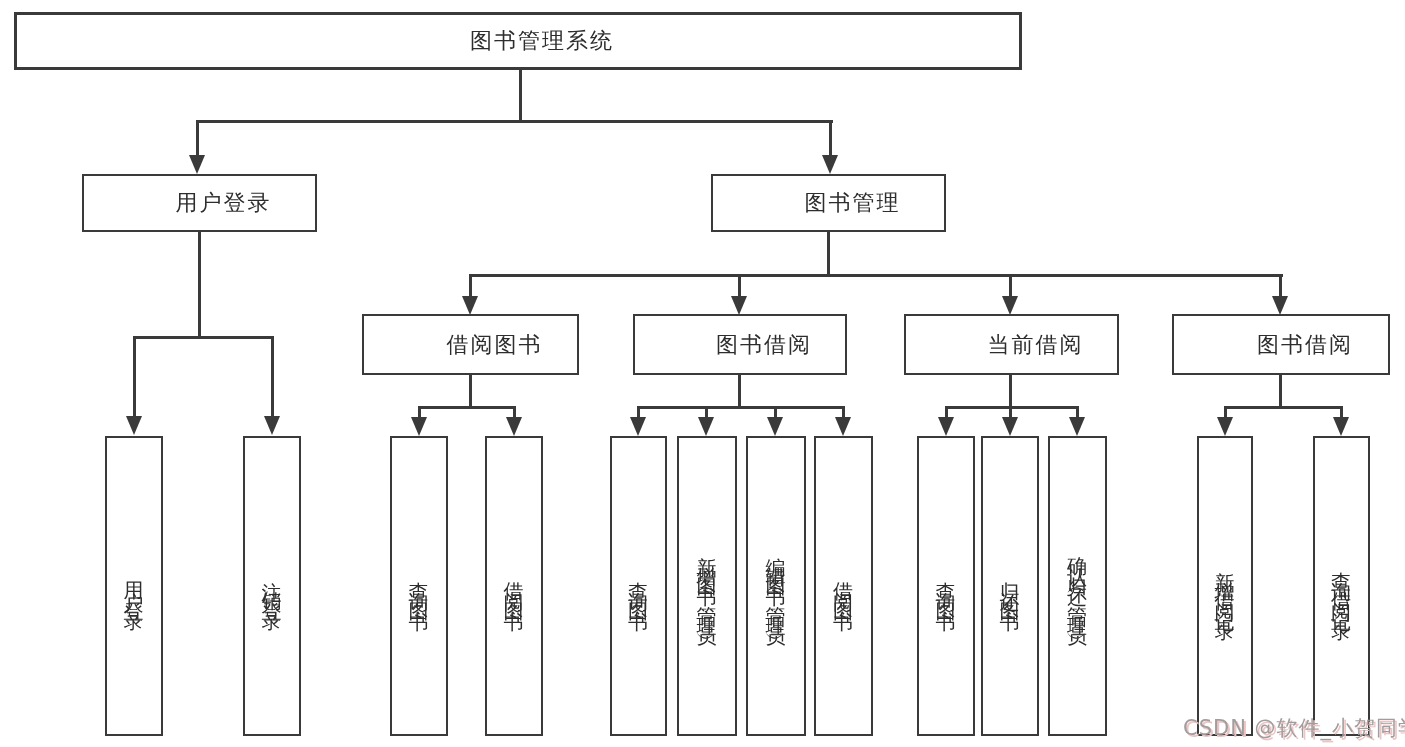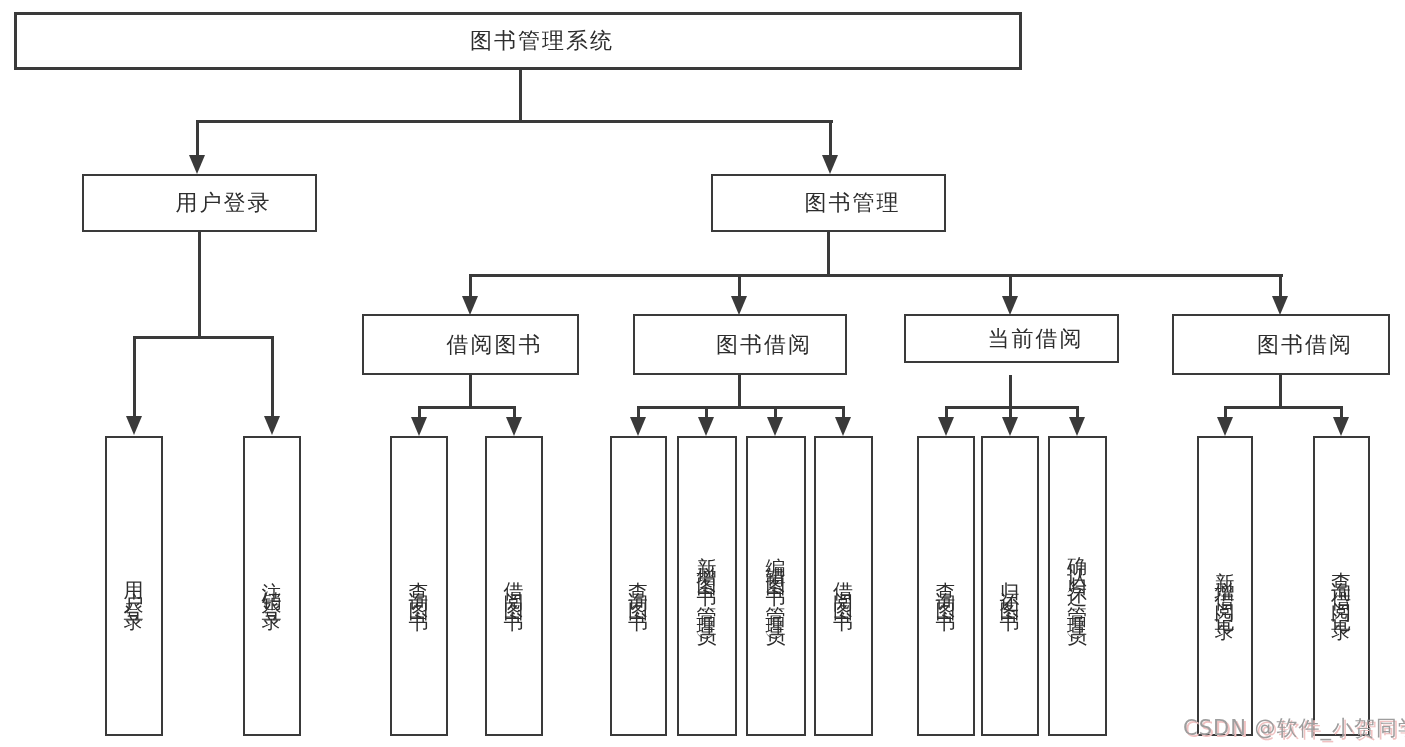--- a/index.html
+++ b/index.html
@@ -102,21 +102,21 @@
   <div class="arrow-down" style="left:1002px; top:296px;"></div>
   <div class="vline" style="left:1279px; top:274px; width:3px; height:24px;"></div>
   <div class="arrow-down" style="left:1272px; top:296px;"></div>
 
   <div class="node" style="left:362px; top:314px; width:217px; height:61px;">
     <span>借阅图书</span>
   </div>
   <div class="node" style="left:633px; top:314px; width:214px; height:61px;justify-content:center;">
     <span>图书借阅</span>
   </div>
-  <div class="node" style="left:904px; top:314px; width:215px; height:49px;">
+  <div class="node" style="left:904px; top:314px; width:215px; height:61px;">
     <span>当前借阅</span>
   </div>
   <div class="node" style="left:1172px; top:314px; width:218px; height:61px;">
     <span>图书借阅</span>
   </div>
 
   <div class="vline" style="left:469px; top:375px; width:3px; height:31px;"></div>
   <div class="hline" style="left:418px; top:406px; width:98px; height:3px;"></div>
   <div class="vline" style="left:418px; top:406px; width:3px; height:12px;"></div>
   <div class="arrow-down" style="left:411px; top:417px;"></div>

